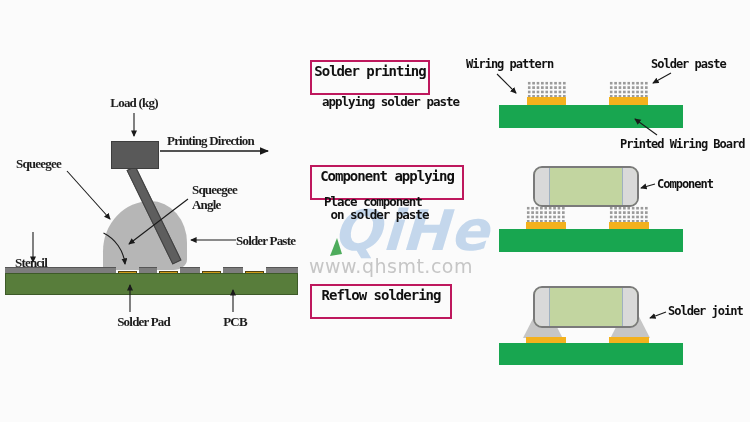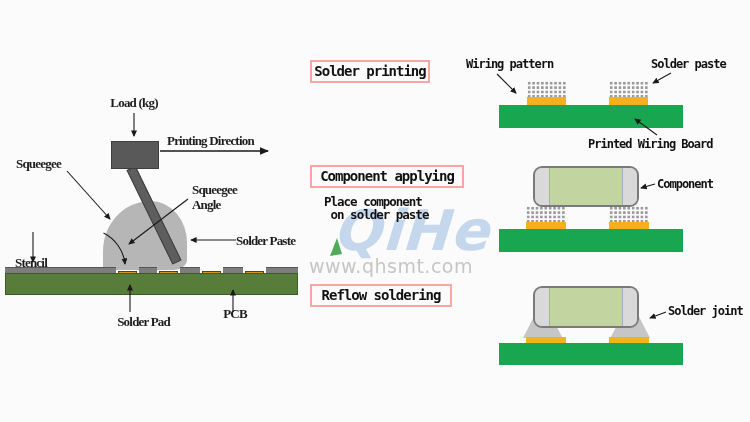--- a/index.html
+++ b/index.html
@@ -2,22 +2,22 @@
 <html><head>
 <meta charset="utf-8">
 <style>
   html,body{margin:0;padding:0;}
   #stage{position:relative;width:750px;height:422px;background:#fbfbfb;overflow:hidden;
          font-family:"Liberation Sans",sans-serif;}
   
   .serif-label{position:absolute;font-family:"Liberation Serif",serif;font-weight:bold;
                font-size:13px;letter-spacing:-0.8px;color:#1d1d1d;white-space:pre;line-height:15px;}
   .mono{font-family:"DejaVu Sans Mono",monospace;font-weight:bold;color:#111;}
-  .step-box{position:absolute;border:2px solid #fca5a5;background:#fbfbfb;box-sizing:border-box;
-            text-align:center;font-size:14px;letter-spacing:-1px;line-height:19px;height:23px;}
+  .step-box{position:absolute;border:2px solid #be185d;background:#fbfbfb;box-sizing:border-box;
+            text-align:center;font-size:14px;letter-spacing:-1px;line-height:19px;height:35px;}
   .step-desc{position:absolute;font-size:12.5px;letter-spacing:-1px;line-height:13px;white-space:pre;}
   .right-label{position:absolute;font-size:12px;letter-spacing:-1px;white-space:nowrap;}
   
   .holder-block{position:absolute;left:111px;top:141px;width:48px;height:28px;background:#595959;border:1px solid #3e3e3e;box-sizing:border-box;}
   .blade{position:absolute;left:126px;top:168px;width:10px;height:105px;background:#5e5e5e;
          border:1px solid #404040;box-sizing:border-box;transform:rotate(-26deg);transform-origin:50% 0;}
   .paste-blob{position:absolute;left:103px;top:201px;width:84px;height:69px;background:#b6b6b6;
               border-radius:55px 42px 16px 0 / 58px 48px 12px 0;}
   .stencil-seg{position:absolute;top:267px;height:6px;background:#7d7d7d;border-top:1px solid #565656;box-sizing:border-box;}
   .pad-left{position:absolute;top:271px;width:19px;height:6px;background:#cf9a18;border:1px solid #554411;box-sizing:border-box;}
@@ -56,54 +56,55 @@
   <div class="wm-url">www.qhsmt.com</div>
 
   <div class="serif-label" style="left:167px;top:133px;">Printing Direction</div>
   <div class="serif-label" style="left:88px;top:95px;width:92px;text-align:center;">Load (kg)</div>
   <div class="serif-label" style="left:16px;top:156px;">Squeegee</div>
   <div class="serif-label" style="left:192px;top:182px;">Squeegee
 Angle</div>
   <div class="serif-label" style="left:15px;top:219px;margin-top:36px;">Stencil</div>
   <div class="serif-label" style="left:236px;top:233px;">Solder Paste</div>
   <div class="serif-label" style="left:90px;top:314px;width:80px;text-align:right;">Solder Pad</div>
-  <div class="serif-label" style="left:213px;top:306px;width:44px;text-align:center;">PCB</div>
+  <div class="serif-label" style="left:213px;top:314px;width:44px;text-align:center;">PCB</div>
 
   <div class="paste-blob"></div>
   <div class="blade"></div>
   <div class="holder-block"></div>
 
   <div class="stencil-seg" style="left:5px;width:111px;"></div>
   <div class="stencil-seg" style="left:139px;width:18px;"></div>
   <div class="stencil-seg" style="left:180px;width:20px;"></div>
   <div class="stencil-seg" style="left:223px;width:20px;"></div>
   <div class="stencil-seg" style="left:266px;width:32px;"></div>
 
   <div class="pad-left" style="left:118px;"></div>
   <div class="pad-left" style="left:159px;"></div>
   <div class="pad-left" style="left:202px;"></div>
   <div class="pad-left" style="left:245px;"></div>
   <div class="pcb-board"></div>
 
   <div class="step-box mono" style="left:310px;top:60px;width:120px;">Solder printing</div>
+  <div class="step-desc mono" style="left:322px;top:95px;">applying solder paste</div>
 
   <div class="step-box mono" style="left:310px;top:165px;width:154px;">Component applying</div>
   <div class="step-desc mono" style="left:324px;top:195px;">Place component
  on solder paste</div>
 
   <div class="step-box mono" style="left:310px;top:284px;width:142px;">Reflow soldering</div>
 
   <div class="right-label mono" style="left:466px;top:57px;">Wiring pattern</div>
   <div class="right-label mono" style="left:651px;top:57px;">Solder paste</div>
   <div class="balls" style="left:527px;top:81px;width:39px;height:16px;"></div>
   <div class="balls" style="left:609px;top:81px;width:39px;height:16px;"></div>
   <div class="pwb-pad" style="left:527px;top:97px;width:39px;height:8px;"></div>
   <div class="pwb-pad" style="left:609px;top:97px;width:39px;height:8px;"></div>
   <div class="pwb-board" style="top:105px;height:23px;"></div>
-  <div class="right-label mono" style="left:588px;top:137px;">Printed Wiring Board</div>
+  <div class="right-label mono" style="left:620px;top:137px;">Printed Wiring Board</div>
 
   <div class="balls" style="left:526px;top:206px;width:40px;height:17px;"></div>
   <div class="balls" style="left:609px;top:206px;width:40px;height:17px;"></div>
   <div class="component" style="top:166px;height:41px;">
     <div class="cap cap-l"></div>
     <div class="comp-body"></div>
     <div class="cap cap-r"></div>
   </div>
   <div class="right-label mono" style="left:657px;top:177px;">Component</div>
   <div class="pwb-pad" style="left:526px;top:222px;width:40px;height:7px;"></div>

